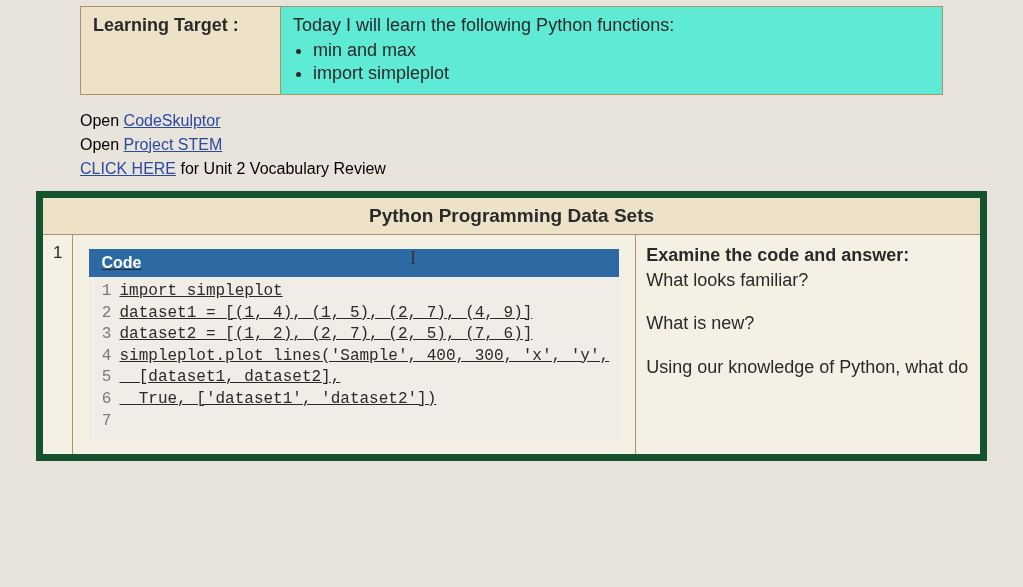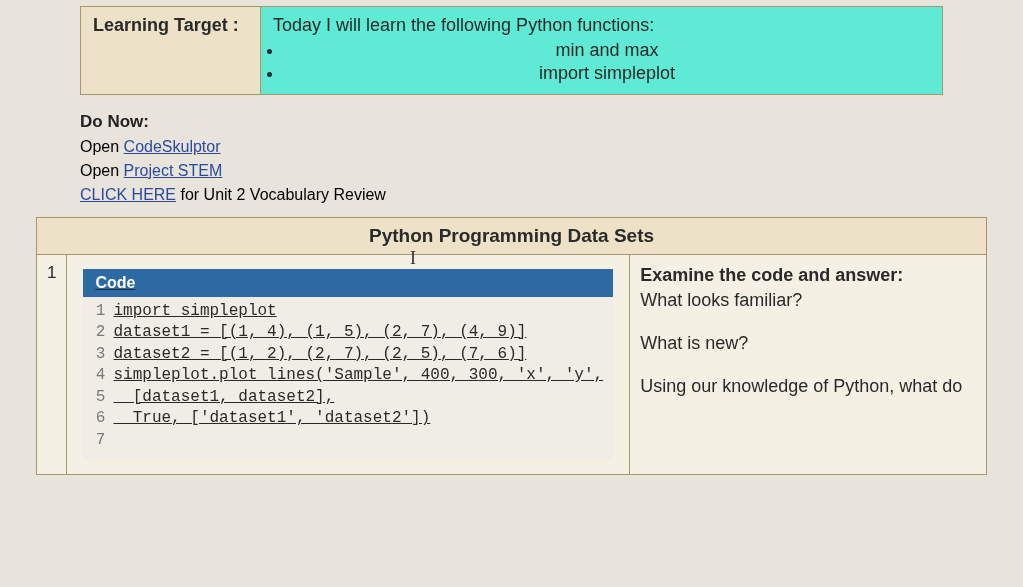--- a/index.html
+++ b/index.html
@@ -22,30 +22,29 @@
       width: calc(100% - 120px);
     }
     .lt-table td {
       border: 1px solid #a89668;
       padding: 8px 12px;
       vertical-align: top;
       font-size: 18px;
     }
     .lt-table .label {
       background: #ede2c7;
-      width: 180px;
+      width: 200px;
       font-weight: bold;
     }
     .lt-table .value {
       background: #5eead4;
     }
     .lt-table ul {
-      margin: 4px 0 0 11px;
+      margin: 4px 0 0 20px;
       padding: 0;
-      text-align: center;
     }
     .lt-table li { margin: 2px 0; }
     .donow {
       margin: 8px 60px 10px 60px;
       font-size: 16px;
       line-height: 1.5;
     }
     .donow .heading {
       font-weight: bold;
       font-size: 17px;
@@ -62,21 +61,21 @@
       font-weight: bold;
     }
     .task-heading .hl {
       background: #f7e84a;
       padding: 1px 2px;
     }
     .ds-table {
       margin: 0 16px 16px 16px;
       border-collapse: collapse;
       width: calc(100% - 32px);
-      border: 1px solid #14532d;
+      border: 7px solid #14532d;
     }
     .ds-table .title-row td {
       background: #ede2c7;
       text-align: center;
       font-weight: bold;
       font-size: 19px;
       padding: 7px;
       border: 1px solid #a89668;
     }
     .ds-table .body-row td {
@@ -145,21 +144,20 @@
         <ul>
           <li>min and max</li>
           <li>import simpleplot</li>
         </ul>
       </td>
     </tr>
   </tbody>
     </table>
 
   <div class="donow">
-    <div class="heading">Do Now:</div>
     <div>
       <span class="plain">Open </span><a href="#">CodeSkulptor</a>
     </div>
     <div>
       <span class="plain">Open </span><a href="#">Project STEM</a>
     </div>
     <div>
       <a href="#">CLICK HERE</a><span class="plain"> for Unit 2 Vocabulary Review</span>
     </div>
   </div>

